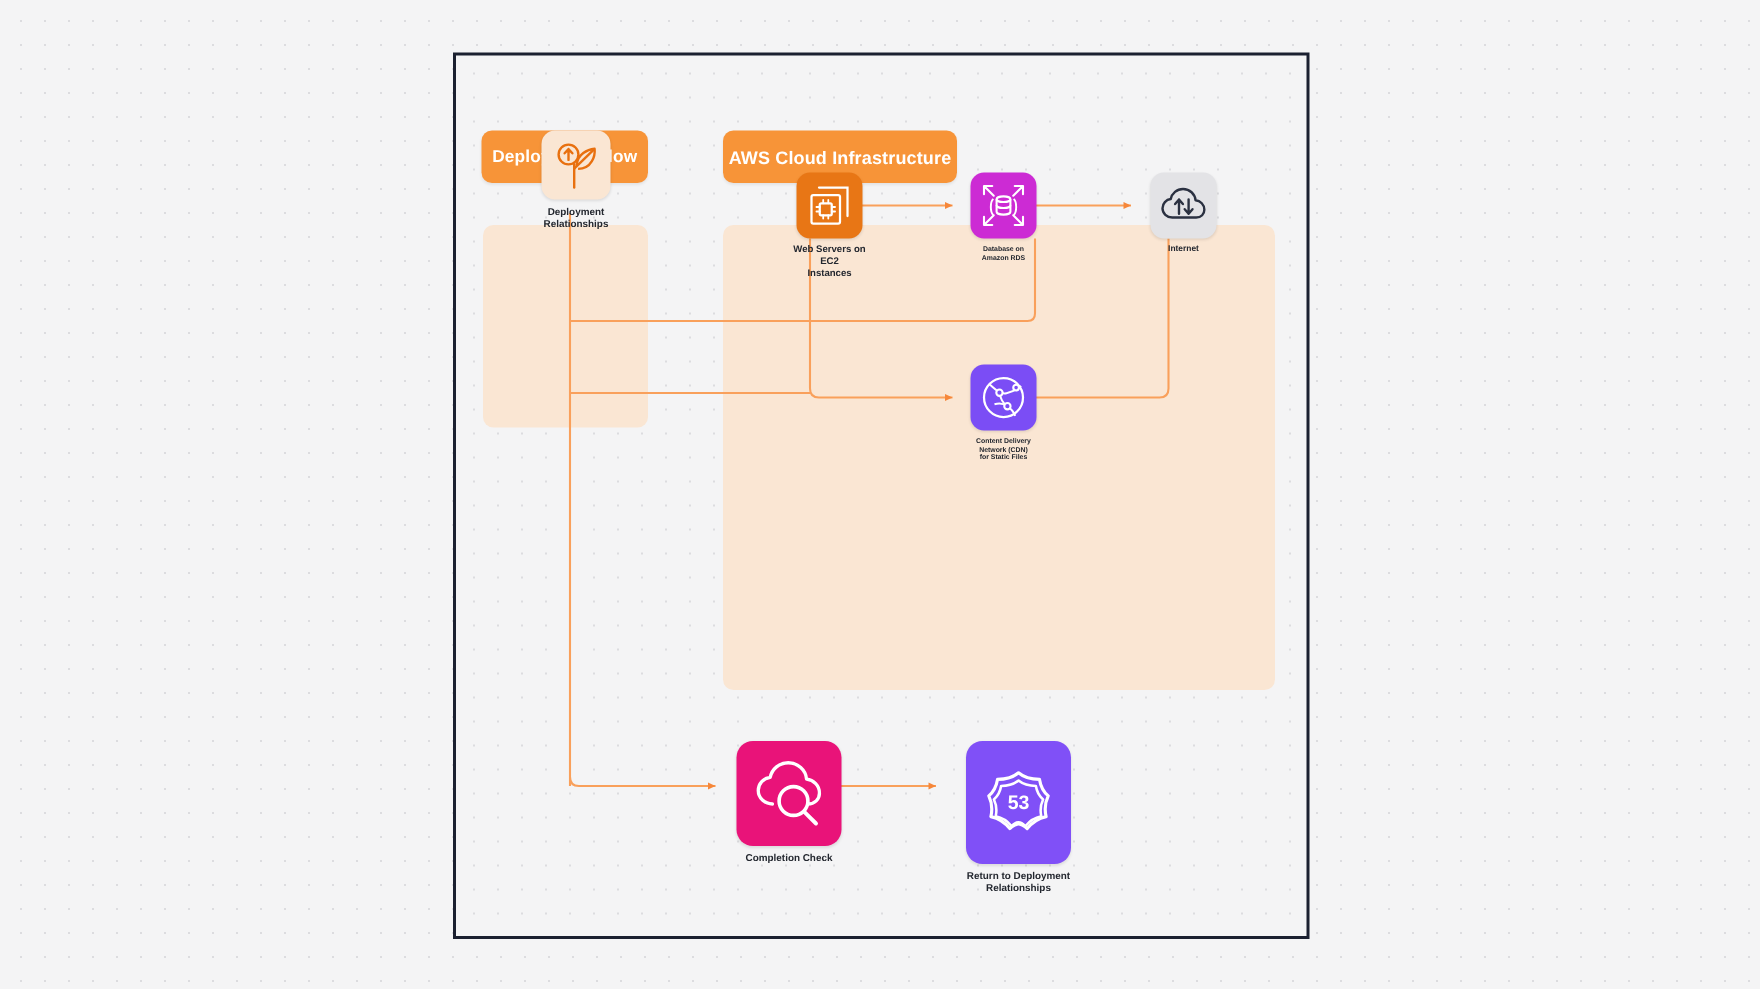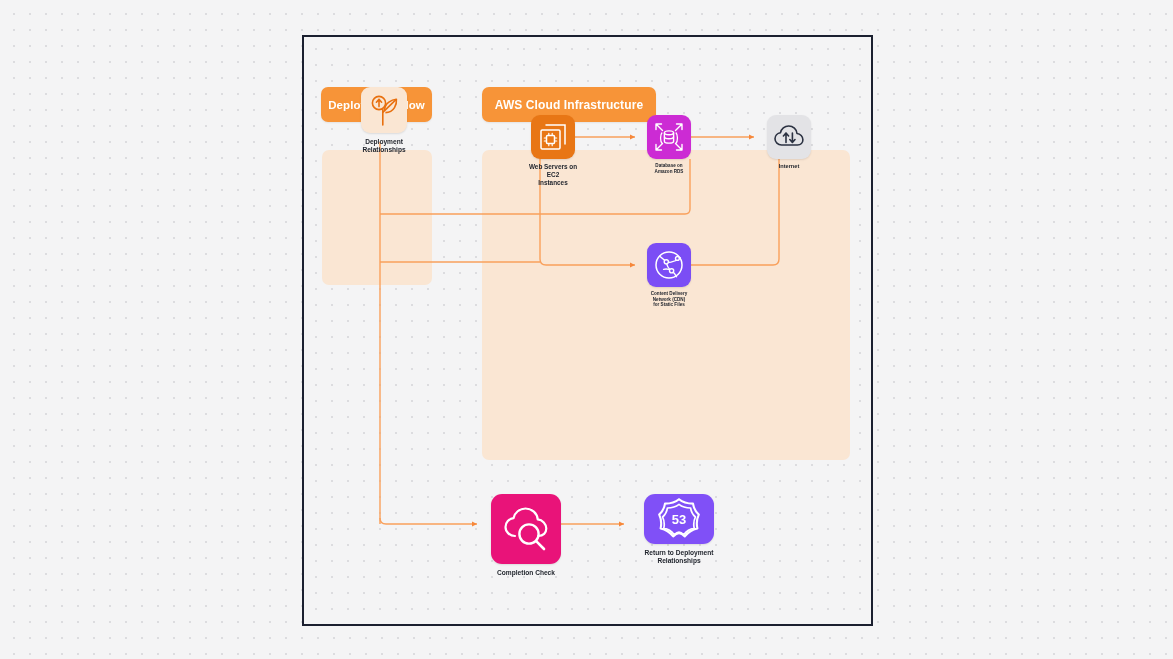--- a/index.html
+++ b/index.html
@@ -36,21 +36,21 @@
     position: absolute;
     display: flex; align-items: center; justify-content: center;
     background: #F79438;
     color: #ffffff;
     border-radius: 7px;
     font-weight: bold;
     letter-spacing: .1px;
     box-shadow: 0 1px 2px rgba(0,0,0,.07);
   }
   #pill-deployment { left: 17px;  top: 50px;  width: 111px; height: 35px; font-size: 11.5px; }
-  #pill-aws        { left: 178px; top: 50px;  width: 174px; height: 35px; font-size: 12px; }
+  #pill-aws        { left: 178px; top: 50px;  width: 156px; height: 35px; font-size: 12px; }
 
   
   .group {
     position: absolute;
     background: #FAE6D3;
     border-radius: 7px;
   }
   #group-deployment { left: 18px;  top: 113px; width: 110px; height: 135px; }
   #group-aws        { left: 178px; top: 113px; width: 368px; height: 310px; }
 
@@ -94,21 +94,21 @@
 
   #node-cdn               { left: 334px; top: 206px; }
   #node-cdn .tile         { width: 44px; height: 44px; background: #7B4DF5; }
   #node-cdn .caption      { font-size: 4.6px; width: 62px; }
 
   #node-completion        { left: 176px; top: 457px; }
   #node-completion .tile  { width: 70px; height: 70px; background: #E91379; border-radius: 11px; }
   #node-completion .caption { font-size: 6.6px; width: 92px; margin-top: 5px; }
 
   #node-route53           { left: 323px; top: 457px; }
-  #node-route53 .tile     { width: 70px; height: 50px; background: #8050F7; border-radius: 11px; }
+  #node-route53 .tile     { width: 70px; height: 82px; background: #8050F7; border-radius: 11px; }
   #node-route53 .caption  { font-size: 6.6px; width: 104px; margin-top: 5px; }
 </style>
 </head>
 <body>
 
 <div id="page">
 
   <div id="canvas">
 
     <div class="group" id="group-deployment"></div>

